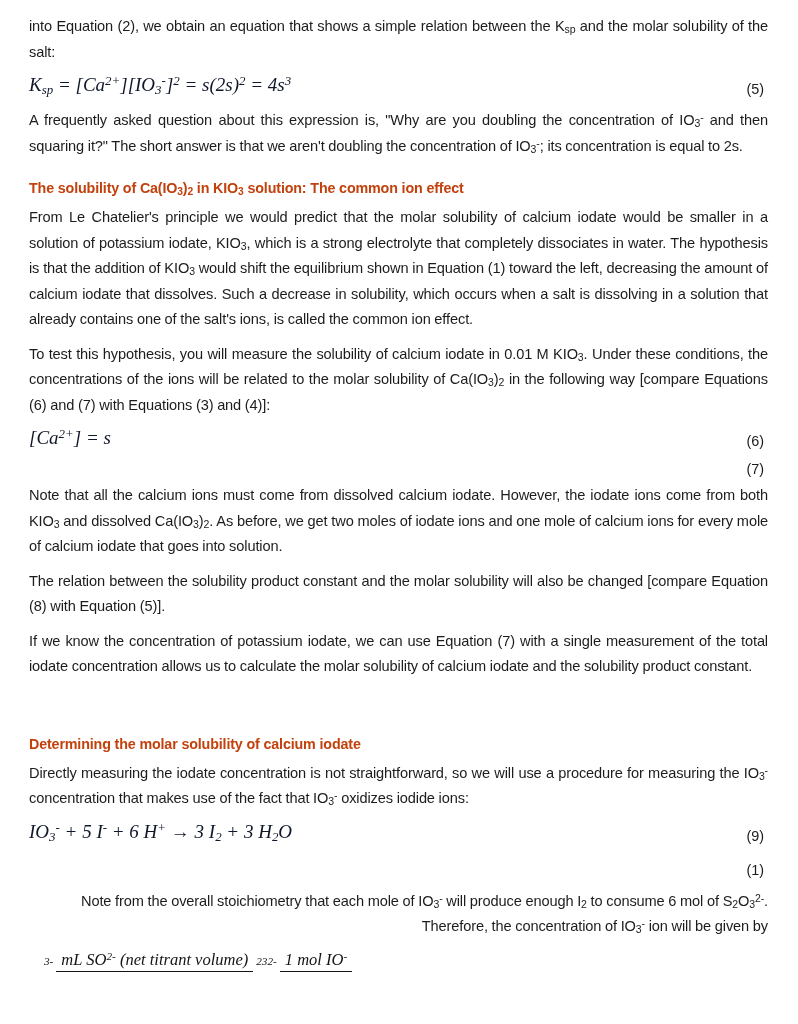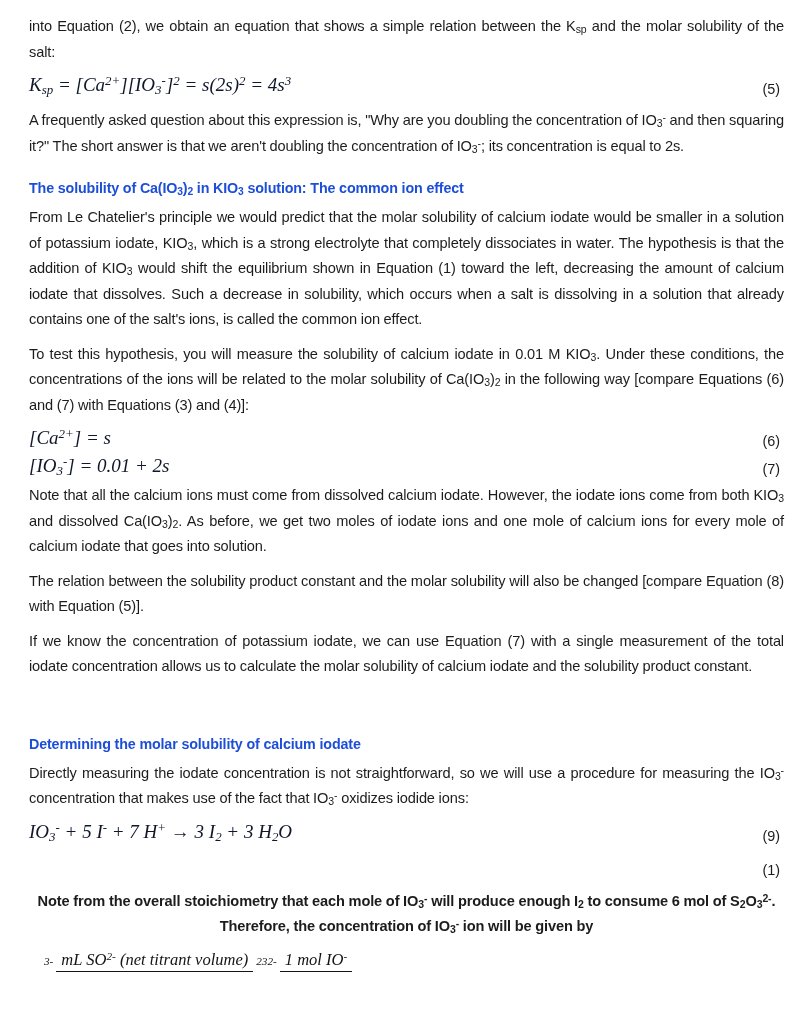--- a/index.html
+++ b/index.html
@@ -13,42 +13,41 @@
     font-family: "Liberation Sans", sans-serif;
     color: #1a1a1a;
     overflow: hidden;
   }
   .page {
     position: relative;
     width: 798px;
     height: 1024px;
     background: #ffffff;
     box-sizing: border-box;
-    padding: 14px 14px 0 29px;
+    padding: 14px 30px 0 29px;
   }
   .para {
     font-size: 14.6px;
     line-height: 25.5px;
     text-align: justify;
     margin: 0 0 9px 0;
     letter-spacing: -0.12px;
     word-spacing: -0.2px;
     color: #1c1c1c;
   }
   .para.last-left {
-    text-align: center;
-    font-weight: bold;
+    text-align: right;
   }
   .heading {
     font-size: 14.3px;
     font-weight: bold;
     line-height: 22px;
     margin: 18px 0 6px 0;
     letter-spacing: -0.15px;
-    color: #1d4ed8;
+    color: #c2410c;
   }
   .heading.tight-top {
   }
   sub {
     font-size: 0.72em;
     vertical-align: -0.22em;
     line-height: 0;
   }
   sup {
     font-size: 0.72em;
@@ -145,39 +144,38 @@
   <p class="para"><span>From Le Chatelier's principle we would predict that the molar solubility of calcium iodate would be smaller in a solution of potassium iodate, KIO</span><sub>3</sub><span>, which is a strong electrolyte that completely dissociates in water. The hypothesis is that the addition of KIO</span><sub>3</sub><span> would shift the equilibrium shown in Equation (1) toward the left, decreasing the amount of calcium iodate that dissolves. Such a decrease in solubility, which occurs when a salt is dissolving in a solution that already contains one of the salt's ions, is called the common ion effect.</span></p>
 
   <p class="para"><span>To test this hypothesis, you will measure the solubility of calcium iodate in 0.01 M KIO</span><sub>3</sub><span>. Under these conditions, the concentrations of the ions will be related to the molar solubility of Ca(IO</span><sub>3</sub><span>)</span><sub>2</sub><span> in the following way [compare Equations (6) and (7) with Equations (3) and (4)]:</span></p>
 
   <div class="eqrow narrow">
     <span class="eqbody"><span style="display:inline-block;width:0;"></span><span>[</span><span>Ca</span><span class="eq-sup">2+</span><span>] = s</span></span>
     <span class="eqnum">(6)</span>
   </div>
 
   <div class="eqrow narrow">
-    <span class="eqbody"><span>[</span><span>IO</span><span class="eq-sub">3</span><span class="eq-sup">-</span><span>] = 0.01 + 2s</span></span>
     <span class="eqnum">(7)</span>
   </div>
 
   <p class="para"><span>Note that all the calcium ions must come from dissolved calcium iodate. However, the iodate ions come from both KIO</span><sub>3</sub><span> and dissolved Ca(IO</span><sub>3</sub><span>)</span><sub>2</sub><span>. As before, we get two moles of iodate ions and one mole of calcium ions for every mole of calcium iodate that goes into solution.</span></p>
 
   <p class="para">The relation between the solubility product constant and the molar solubility will also be changed [compare Equation (8) with Equation (5)].</p>
 
 
   <p class="para">If we know the concentration of potassium iodate, we can use Equation (7) with a single measurement of the total iodate concentration allows us to calculate the molar solubility of calcium iodate and the solubility product constant.</p>
 
   <div class="spacer-block"></div>
 
   <h2 class="heading tight-top">Determining the molar solubility of calcium iodate</h2>
 
   <p class="para"><span>Directly measuring the iodate concentration is not straightforward, so we will use a procedure for measuring the IO</span><sub>3</sub><sup>-</sup><span> concentration that makes use of the fact that IO</span><sub>3</sub><sup>-</sup><span> oxidizes iodide ions:</span></p>
 
   <div class="eqrow">
-    <span class="eqbody"><span>IO</span><span class="eq-sub">3</span><span class="eq-sup">-</span><span> + 5 I</span><span class="eq-sup">-</span><span> + 7 H</span><span class="eq-sup">+</span><span> → 3 I</span><span class="eq-sub">2</span><span> + 3 H</span><span class="eq-sub">2</span><span>O</span></span>
+    <span class="eqbody"><span>IO</span><span class="eq-sub">3</span><span class="eq-sup">-</span><span> + 5 I</span><span class="eq-sup">-</span><span> + 6 H</span><span class="eq-sup">+</span><span> → 3 I</span><span class="eq-sub">2</span><span> + 3 H</span><span class="eq-sub">2</span><span>O</span></span>
     <span class="eqnum">(9)</span>
   </div>
 
 
   <div class="eqrow">
     <span class="eqnum">(1)</span>
   </div>
 
   <p class="para last-left"><span>Note from the overall stoichiometry that each mole of IO</span><sub>3</sub><sup>-</sup><span> will produce enough I</span><sub>2</sub><span> to consume 6 mol of S</span><sub>2</sub><span>O</span><sub>3</sub><sup>2-</sup><span>. Therefore, the concentration of IO</span><sub>3</sub><sup>-</sup><span> ion will be given by</span></p>
 

